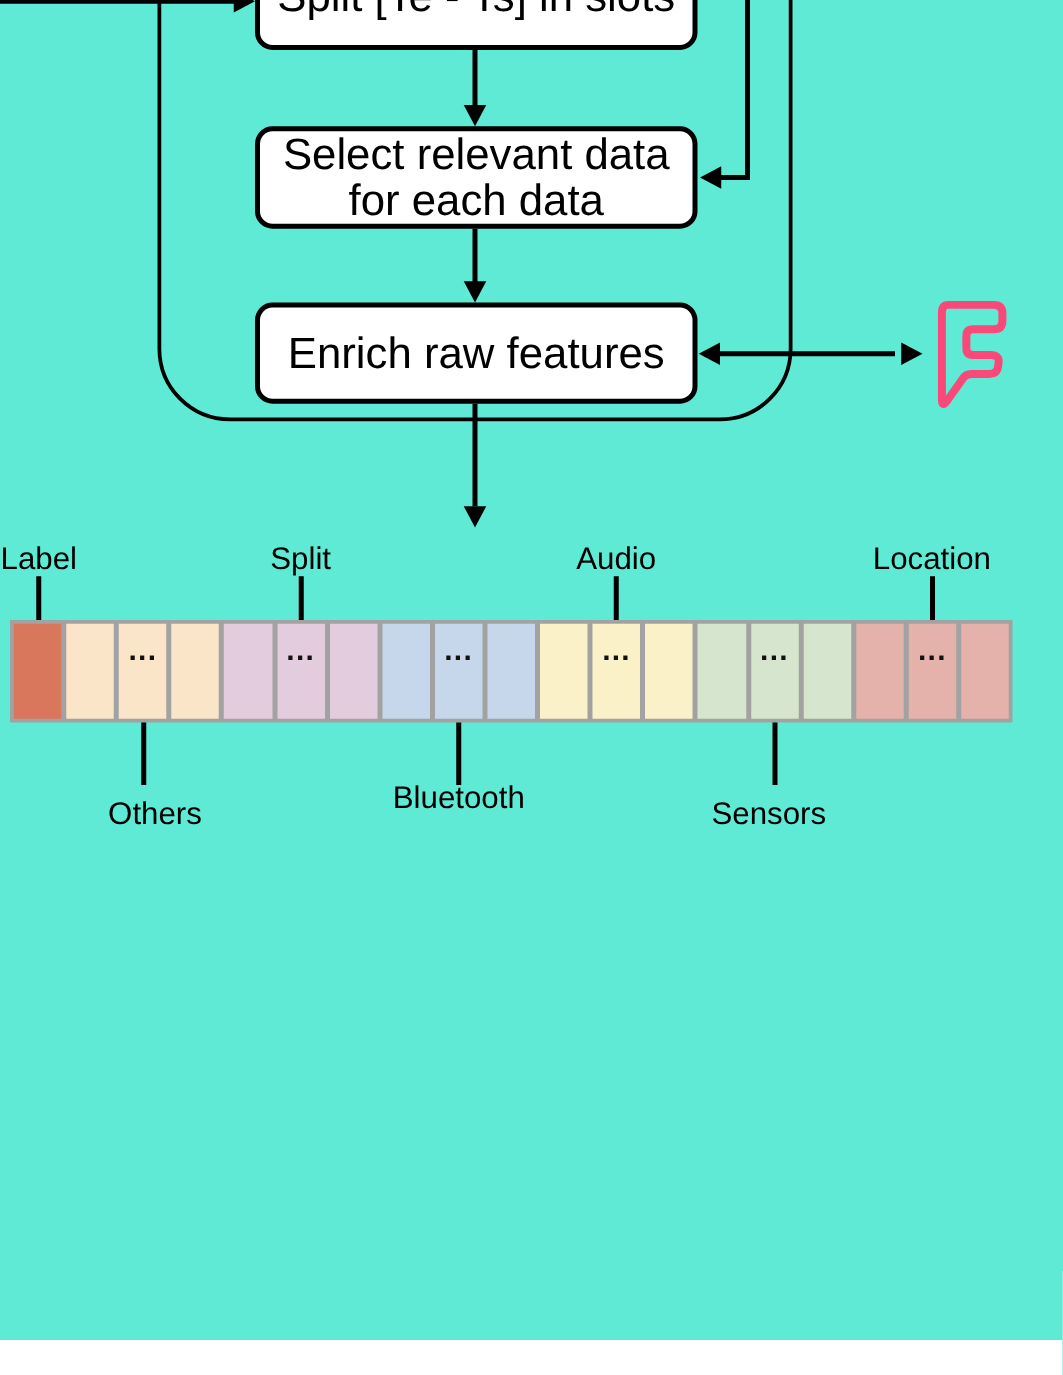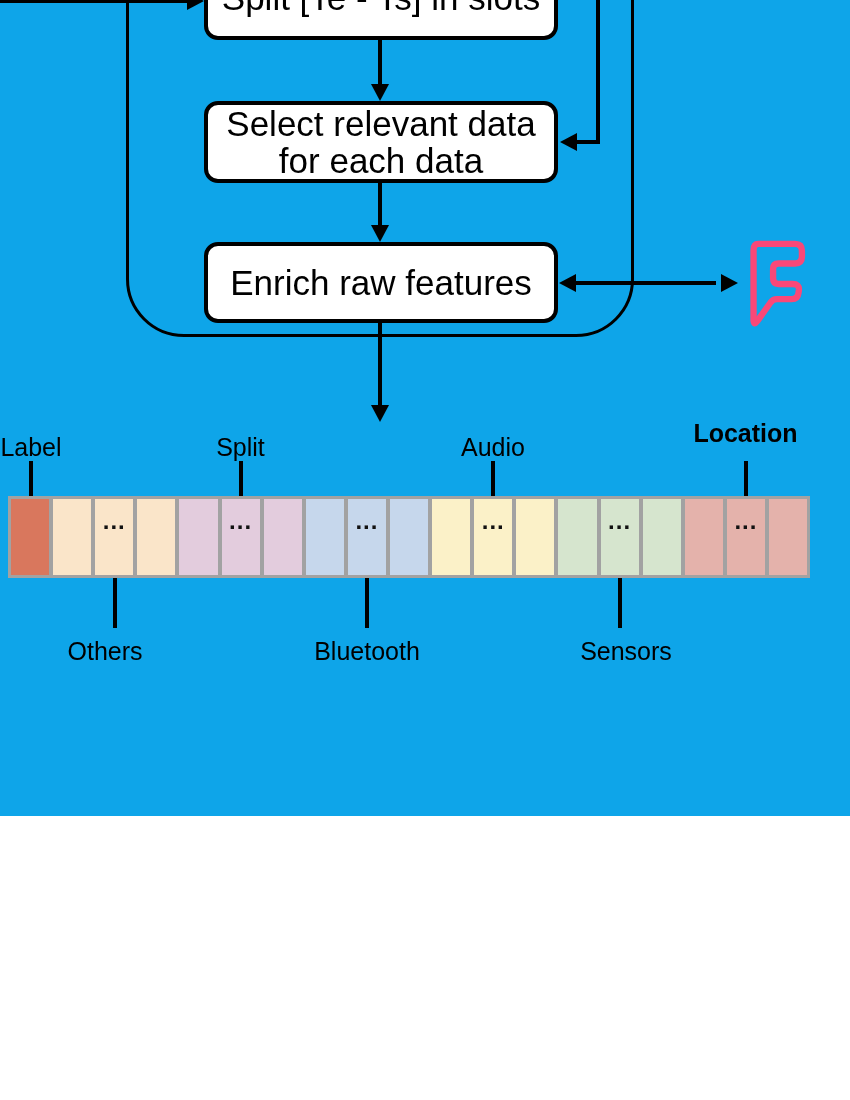--- a/index.html
+++ b/index.html
@@ -1,20 +1,20 @@
 <!DOCTYPE html>
 <html><head>
 <meta charset="utf-8">
 <style>
   html,body{margin:0;padding:0;}
   body{
     width:850px;height:1100px;overflow:hidden;background:#ffffff;
     font-family:"Liberation Sans", sans-serif;color:#000;
   }
-  #canvas{position:relative;width:850px;height:816px;overflow:hidden;background:#0ea5e9;}
+  #canvas{position:relative;width:850px;height:1072px;overflow:hidden;background:#5eead4;}
 
   
   .enclosure{
     position:absolute;left:126px;top:-80px;width:508px;height:417px;
     box-sizing:border-box;border:3.5px solid #000;border-radius:58px;background:transparent;
   }
 
   
   .fbox{
     position:absolute;left:204px;width:354px;box-sizing:border-box;
@@ -100,21 +100,21 @@
   <svg class="logo" viewBox="0 0 62 90" aria-hidden="true">
     <path d="M12,4 H49.5 Q56.5,4 56.5,11 V17 Q56.5,24 49.5,24 H32.5 Q27,24 27,29.5 V39.5 Q27,45 32.5,45 H47 Q54,45 53.4,51 L53,54 Q52.4,60.5 45.9,60.5 H31 Q26.5,60.5 24.2,64.2 L10.8,83 Q7.5,87.5 7,82.5 V10.5 Q7,4 12,4 Z" fill="none" stroke="#FA4878" stroke-width="6.5" stroke-linejoin="round"></path>
   </svg>
 
   <div class="vline" style="left:378px;top:323px;height:82px;"></div>
   <div class="head down" style="left:370.5px;top:405px;"></div>
 
   <div class="vlabel" style="left:-49px;top:433px;">Label</div>
   <div class="vlabel" style="left:160.5px;top:433px;">Split</div>
   <div class="vlabel" style="left:413px;top:433px;">Audio</div>
-  <div class="vlabel" style="left:665.5px;top:419px;font-weight:bold;">Location</div>
+  <div class="vlabel" style="left:665.5px;top:433px;">Location</div>
 
   <div class="tick top" style="left:29px;"></div>
   <div class="tick top" style="left:238.5px;"></div>
   <div class="tick top" style="left:491px;"></div>
   <div class="tick top" style="left:743.5px;"></div>
 
   <div class="bar" style="background: rgb(162, 162, 162);">
       <div class="cell" style="background: rgb(217, 119, 93);"></div>
       <div class="cell" style="background: rgb(250, 229, 201);"></div>
       <div class="cell" style="background: rgb(250, 229, 201);">
@@ -145,17 +145,17 @@
       <div class="cell" style="background: rgb(228, 178, 171);">
         <span class="dots">...</span>
       </div>
       <div class="cell" style="background: rgb(228, 178, 171);"></div>
     </div>
 
   <div class="tick bottom" style="left:113px;"></div>
   <div class="tick bottom" style="left:365px;"></div>
   <div class="tick bottom" style="left:617.5px;"></div>
 
-  <div class="vlabel" style="left:25px;top:637px;">Others</div>
-  <div class="vlabel" style="left:287px;top:637px;">Bluetooth</div>
-  <div class="vlabel" style="left:546px;top:637px;">Sensors</div>
+  <div class="vlabel" style="left:44px;top:637px;">Others</div>
+  <div class="vlabel" style="left:287px;top:624px;">Bluetooth</div>
+  <div class="vlabel" style="left:535px;top:637px;">Sensors</div>
 
 </div>
 
 </body></html>

